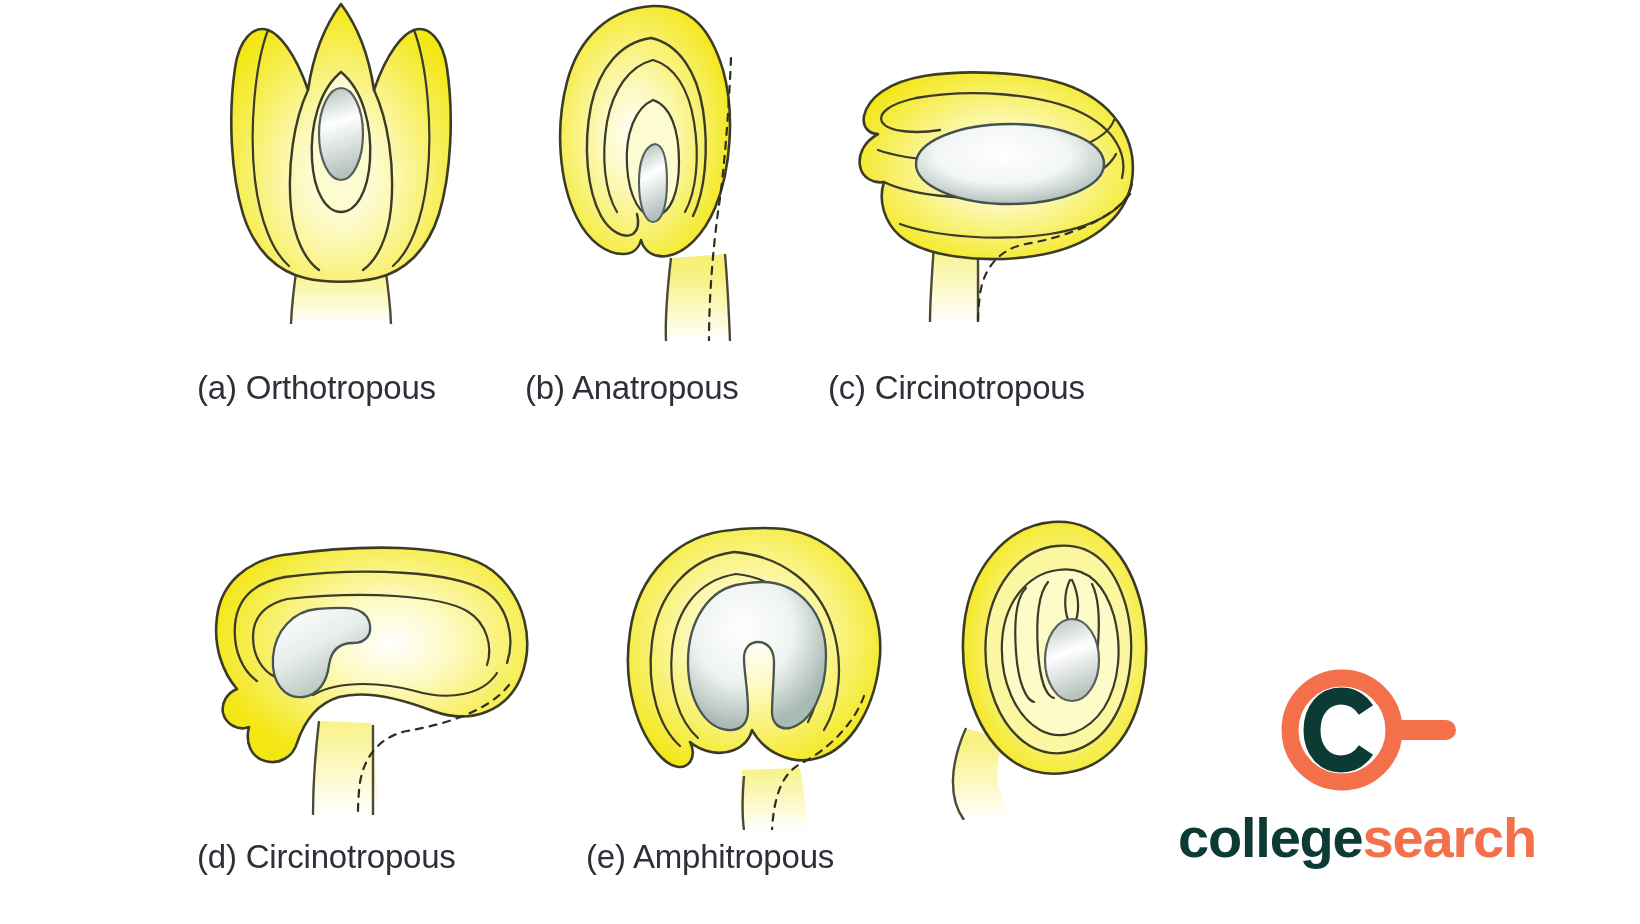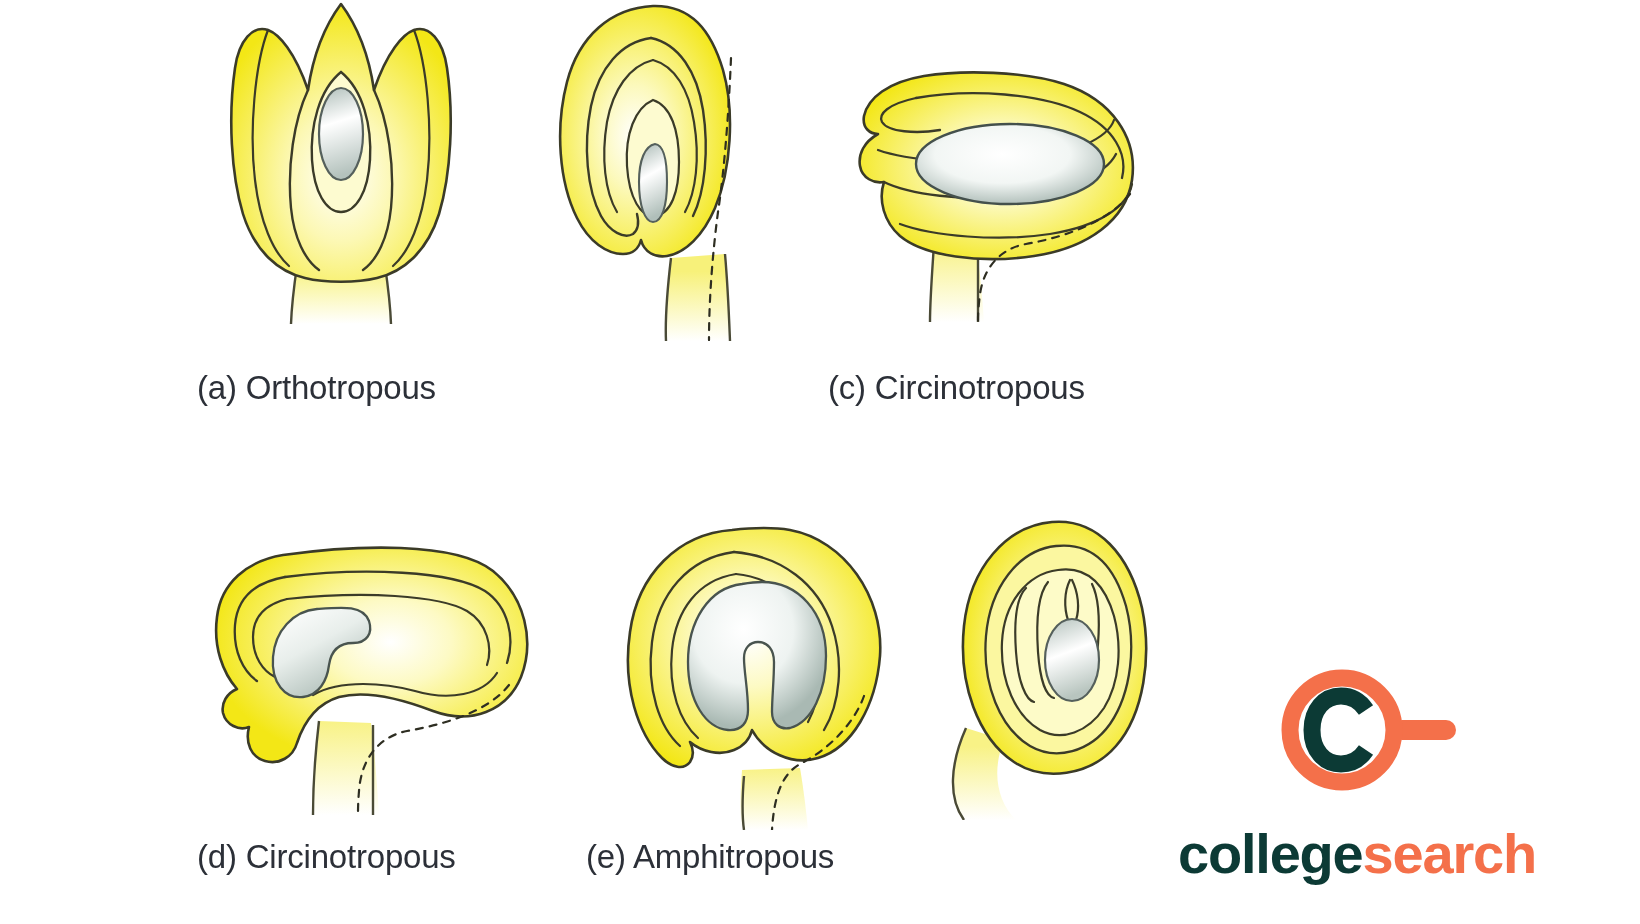--- a/index.html
+++ b/index.html
@@ -53,21 +53,20 @@
     left: 0px;
     top: 140px;
     width: 452px;
     height: 60px;
     font-family: "Liberation Sans", sans-serif;
     font-size: 56px;
     font-weight: 700;
     line-height: 60px;
     letter-spacing: -1.2px;
     white-space: nowrap;
-    margin-top: 16px;
   }
   .wm-college { color: #0c3a35; }
   .wm-search  { color: #f4704a; }
 </style>
 </head>
 <body>
 
 <div id="figure-root">
 
   <div class="ovule-cell" style="left:195px; top:-6px; width:290px; height:330px;">
@@ -175,20 +174,21 @@
 
       <path d="M130 148
                C120 150 114 164 114 186
                C114 210 120 226 128 226
                C137 226 142 210 142 186
                C142 164 139 149 130 148 Z" fill="url(#g-sac-b)" stroke="#55605c" stroke-width="2.1"></path>
 
       <path d="M206 62 C204 110 200 170 193 216 C188 254 184 300 184 344" fill="none" stroke="#2e2e22" stroke-width="2.2" stroke-dasharray="7 7" stroke-linecap="round"></path>
     </svg>
   </div>
+  <div class="ovule-caption" style="left:525px; top:371px;">(b) Anatropous</div>
 
   <div class="ovule-cell" style="left:812px; top:54px; width:350px; height:268px;">
     <svg class="ovule-art" width="350" height="268" viewBox="0 0 350 268">
       <defs>
         <radialGradient id="g-yel-c" cx="52%" cy="50%" r="58%">
           <stop offset="0%" stop-color="#ffffff"></stop>
           <stop offset="36%" stop-color="#fcf9bc"></stop>
           <stop offset="100%" stop-color="#f3e716"></stop>
         </radialGradient>
         <radialGradient id="g-sac-c" cx="46%" cy="38%" r="62%">

